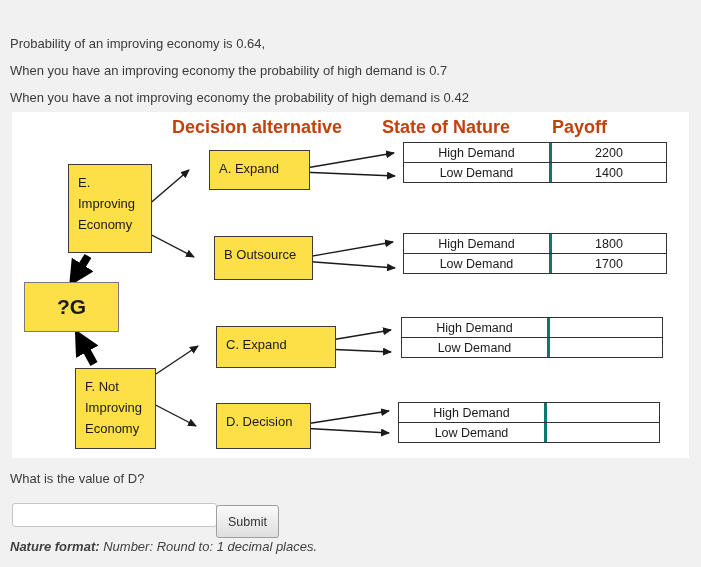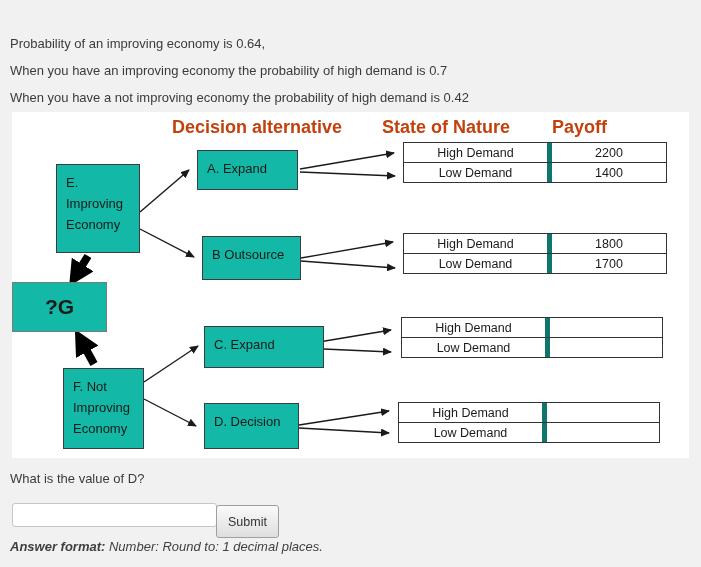--- a/index.html
+++ b/index.html
@@ -24,24 +24,25 @@
     width:677px;height:346px;
     background:#ffffff;
   }
   .col-header{
     position:absolute;top:5px;
     font-size:18px;font-weight:bold;color:#c2410c;
     white-space:nowrap;
   }
   .node{
     position:absolute;
-    background:#14b8a6;
+    background:#fde047;
     border:1px solid #3c3c3c;
     font-size:13px;color:#1a1a1a;
     box-sizing:border-box;
+    margin-left:12px;
   }
   .node .nline{display:block;line-height:21px;white-space:nowrap;}
   .pad{padding:7px 0 0 9px;}
   .node-g{
     border:1px solid #7a7a7a;
     font-size:21px;font-weight:bold;
     display:flex;align-items:center;justify-content:center;
   }
   svg.arrows{position:absolute;left:0;top:0;}
   .sn-table{
@@ -50,21 +51,21 @@
     background:#fff;
     box-sizing:border-box;
   }
   .sn-row{display:flex;height:19px;}
   .sn-row + .sn-row{border-top:1px solid #333;}
   .sn-cell{
     font-size:12.5px;color:#1a1a1a;
     display:flex;align-items:center;justify-content:center;
     box-sizing:border-box;
   }
-  .sn-state{width:148px;border-right:5px solid #0f766e;}
+  .sn-state{width:148px;border-right:3px solid #0f766e;}
   .sn-payoff{flex:1;}
   #question-text{
     position:absolute;left:10px;top:471px;
     font-size:13px;color:#3b3b3b;
   }
   #answer-input{
     position:absolute;left:12px;top:503px;
     width:193px;height:22px;
     border:1px solid #c6c6c6;border-radius:3px;
     background:#fff;
@@ -204,15 +205,15 @@
     </div>
 
   </div>
 
   <div id="question-text">What is the value of D?</div>
 
   <input id="answer-input" type="text" value="" style="">
 
   <button id="submit-button">Submit</button>
 
-  <div id="answer-format"><span class="af-label">Answer format:</span><span> Number: Round to: 1 decimal places.</span></div>
+  <div id="answer-format"><span class="af-label">Nature format:</span><span> Number: Round to: 1 decimal places.</span></div>
 
 </div>
 
 </body></html>

